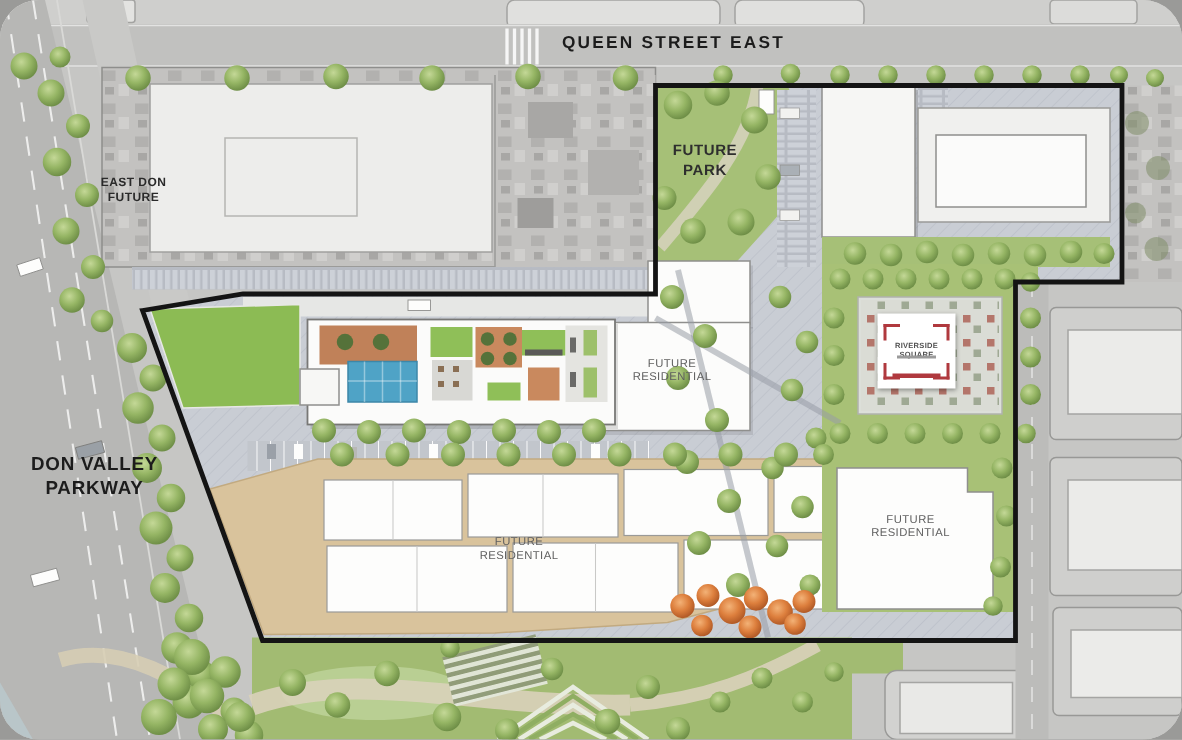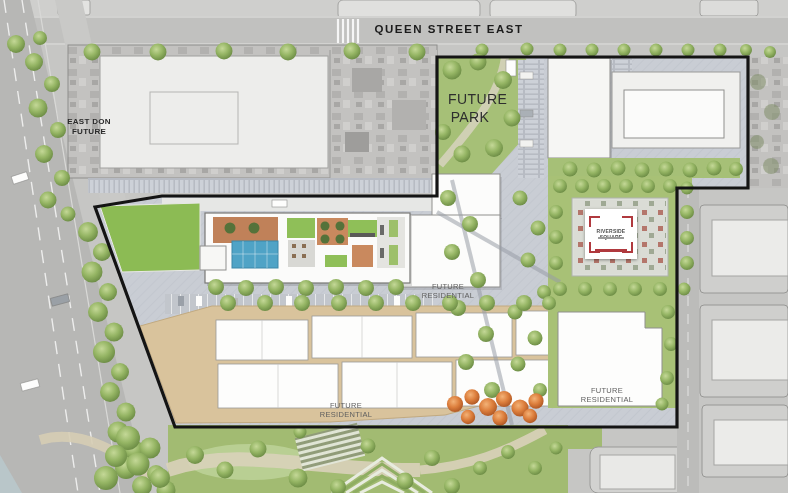--- a/index.html
+++ b/index.html
@@ -1,26 +1,26 @@
 <!DOCTYPE html>
 <html><head>
 <meta charset="utf-8">
 <style>
   html,body{margin:0;padding:0;background:#9a9a98;}
   #plan{position:relative;width:788px;height:493px;overflow:hidden;
-        font-family:"Liberation Sans",sans-serif;background:#c7c7c5;}
+        font-family:"Liberation Sans",sans-serif;background:#c7c7c5;border-radius:26px;}
   #art{position:absolute;left:0;top:0;}
   .label{position:absolute;transform:translate(-50%,-50%);text-align:center;
          line-height:1.25;pointer-events:none;}
   .road-lbl{font-weight:700;color:#1c1c1c;}
   .queen{font-size:11.5px;letter-spacing:1.5px;white-space:nowrap;}
   .eastdon{font-size:8px;width:56px;color:#2a2a2a;letter-spacing:.3px;}
   .dvp{font-size:12.5px;width:104px;letter-spacing:.5px;}
-  .fpark{font-size:14px;font-weight:400;width:44px;color:#2e2e2e;letter-spacing:.4px;}
-  .fres{font-size:7.5px;width:62px;color:#5f5f5f;letter-spacing:.3px;margin-top:44px;}
+  .fpark{font-size:10px;font-weight:700;width:44px;color:#2e2e2e;letter-spacing:.4px;}
+  .fres{font-size:7.5px;width:62px;color:#5f5f5f;letter-spacing:.3px;}
   
   .logo{position:absolute;left:585px;top:209px;width:52px;height:50px;background:#ffffff;
         box-shadow:0 1px 3px rgba(0,0,0,.4);}
   .logo .corner{position:absolute;width:9px;height:9px;border:0 solid #b0393e;}
   .logo .tl{left:4px;top:7px;border-top-width:2.5px;border-left-width:2.5px;}
   .logo .tr{right:4px;top:7px;border-top-width:2.5px;border-right-width:2.5px;}
   .logo .bl{left:4px;bottom:6px;border-bottom-width:2.5px;border-left-width:2.5px;}
   .logo .br{right:4px;bottom:6px;border-bottom-width:2.5px;border-right-width:2.5px;}
   .logo .ttl{position:absolute;left:0;right:0;top:19px;font-size:5px;line-height:6px;
              font-weight:700;color:#4f4f4f;text-align:center;letter-spacing:.2px;}
@@ -458,20 +458,21 @@
     <use href="#tro" transform="translate(468,417) scale(.8)"></use>
         <use href="#tro" transform="translate(500,418) scale(.85)"></use>
     <use href="#tro" transform="translate(530,416) scale(.8)"></use>
   </g>
 
   <path d="M95,207 L162,196 L437,196 L437,57 L748,57 L748,188 L677,188 L677,427 L175,427 Z" fill="none" stroke="#141414" stroke-width="3.2"></path>
 </svg>
 
 <div class="label road-lbl queen" style="left:449px;top:29px">QUEEN STREET EAST</div>
 <div class="label road-lbl eastdon" style="left:89px;top:127px">EAST DON FUTURE</div>
+<div class="label road-lbl dvp" style="left:63px;top:318px">DON VALLEY PARKWAY</div>
 <div class="label fpark" style="left:470px;top:108px">FUTURE PARK</div>
 <div class="label fres" style="left:448px;top:247px">FUTURE RESIDENTIAL</div>
 <div class="label fres" style="left:346px;top:366px">FUTURE RESIDENTIAL</div>
 <div class="label fres" style="left:607px;top:351px">FUTURE RESIDENTIAL</div>
 
 <div class="logo">
   <div class="corner tl"></div>
   <div class="corner tr"></div>
   <div class="corner bl"></div>
   <div class="corner br"></div>

